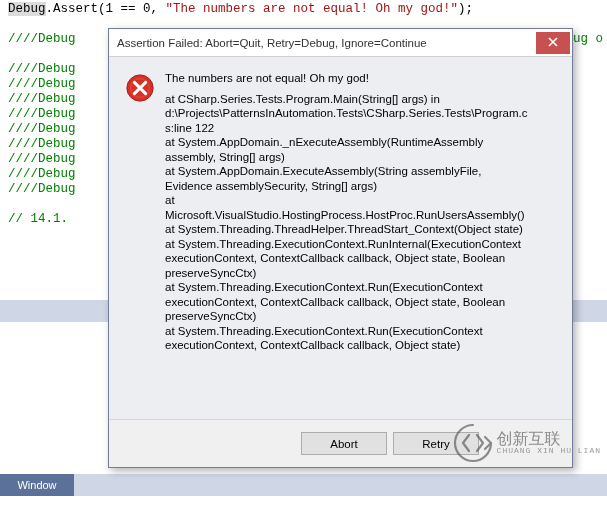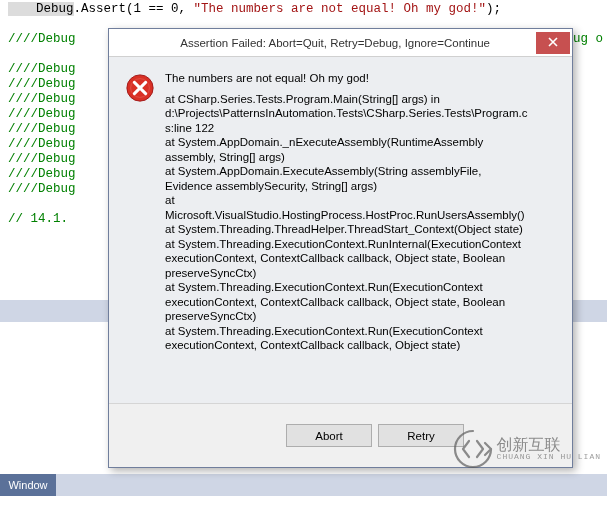--- a/index.html
+++ b/index.html
@@ -14,35 +14,35 @@
 
   
   .editor {
     position: absolute; left: 0; top: 0; right: 0; height: 260px;
     padding: 2px 8px;
     background: #fff;
     line-height: 15px;
     white-space: nowrap;
   }
   .editor .line { height: 15px; }
-  .debug-hl { color: #000; background: #dcdcdc; padding-left: 28px; }
+  .debug-hl { color: #000; background: #dcdcdc; }
   .str { color: #a31515; }
   .comment { color: #008000; }
 
   
   .bottom-strip1 {
     position: absolute; left: 0; right: 0; top: 300px; height: 22px;
     background: #cfd6e5;
   }
   .bottom-strip2 {
     position: absolute; left: 0; right: 0; top: 474px; height: 22px;
     background: #cfd6e5;
   }
   .window-tab {
-    position: absolute; left: 0; bottom: 0; top: 474px; height: 22px; width: 56px;
+    position: absolute; left: 0; bottom: 0; top: 474px; height: 22px; width: 74px;
     background: #5b7199; color: #fff;
     font-family: "Segoe UI", Tahoma, sans-serif;
     font-size: 11px; line-height: 22px; text-align: center;
   }
 
   
   .dlg {
     position: absolute; left: 108px; top: 28px; width: 465px; height: 440px;
     background: #eceef1;
     border: 1px solid #707e9c;
@@ -50,21 +50,21 @@
     font-family: Tahoma, "Segoe UI", sans-serif;
     font-size: 11.5px;
     display: flex; flex-direction: column;
   }
   .dlg-titlebar {
     height: 28px; background: #fff;
     display: flex; align-items: center;
     padding-left: 8px;
     border-bottom: 1px solid #d0d0d0;
   }
-  .dlg-title { flex: 1; font-size: 11.5px; color: #333; text-align: right; padding-right: 46px; }
+  .dlg-title { flex: 1; font-size: 11.5px; color: #333; text-align: left; padding-right: 46px; }
   .dlg-close {
     width: 34px; height: 22px; background: #c75050; color: #fff;
     display: flex; align-items: center; justify-content: center;
     font-family: Arial, sans-serif; font-size: 12px; margin-right: 2px;
   }
   .dlg-close svg { width: 10px; height: 10px; }
 
   .dlg-body {
     flex: 1; display: flex; padding: 14px 16px 4px 16px;
     overflow: hidden;
@@ -75,37 +75,37 @@
   .dlg-text {
     flex: 1; padding-left: 6px; color: #000;
     line-height: 14.5px;
     font-size: 11.5px;
     overflow: hidden;
   }
   .dlg-text .headline { margin-bottom: 6px; }
   .dlg-text .trace { }
 
   .dlg-buttons {
-    height: 64px; background: #f0f0f0;
+    height: 48px; background: #f0f0f0;
     border-top: 1px solid #d5d5d5;
     display: flex; align-items: center; justify-content: flex-end;
-    padding-right: 16px; gap: 6px;
+    padding-right: 1px; gap: 6px;
   }
   .dlg-btn {
     width: 86px; height: 23px;
     background: #e1e1e1; border: 1px solid #adadad;
     font-family: Tahoma, "Segoe UI", sans-serif; font-size: 11.5px;
     display: flex; align-items: center; justify-content: center;
     color: #000;
   }
   .dlg-btn.hidden { visibility: hidden; }
 
   
   .watermark {
-    position: absolute; right: 6px; bottom: 32px;
+    position: absolute; right: 6px; bottom: 38px;
     display: flex; align-items: center;
     opacity: 0.65;
   }
   .watermark .wm-text {
     font-family: "Microsoft YaHei", sans-serif; font-size: 16px; color: #555;
     line-height: 14px;
   }
   .watermark .wm-sub { font-size: 8px; letter-spacing: 1px; color: #666; }
   .watermark svg { width: 48px; height: 48px; }
 </style>

